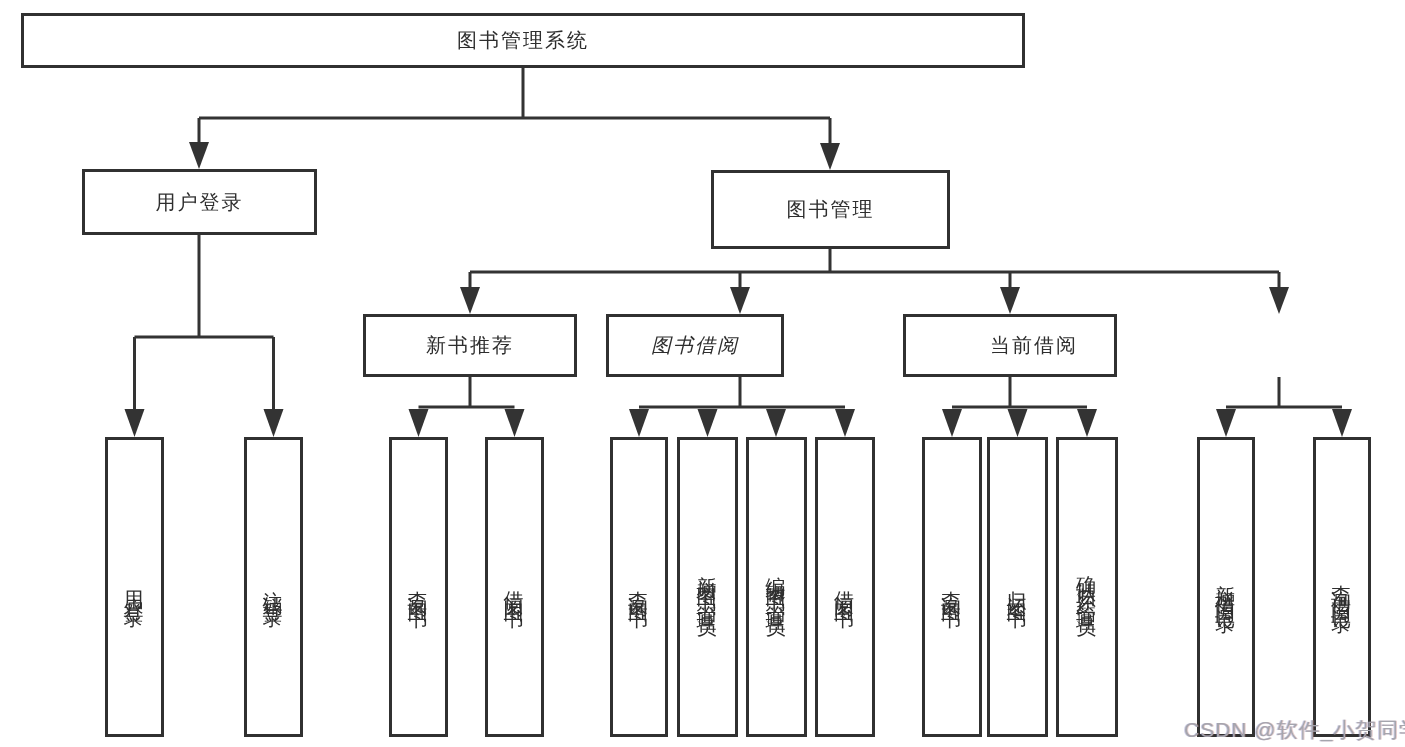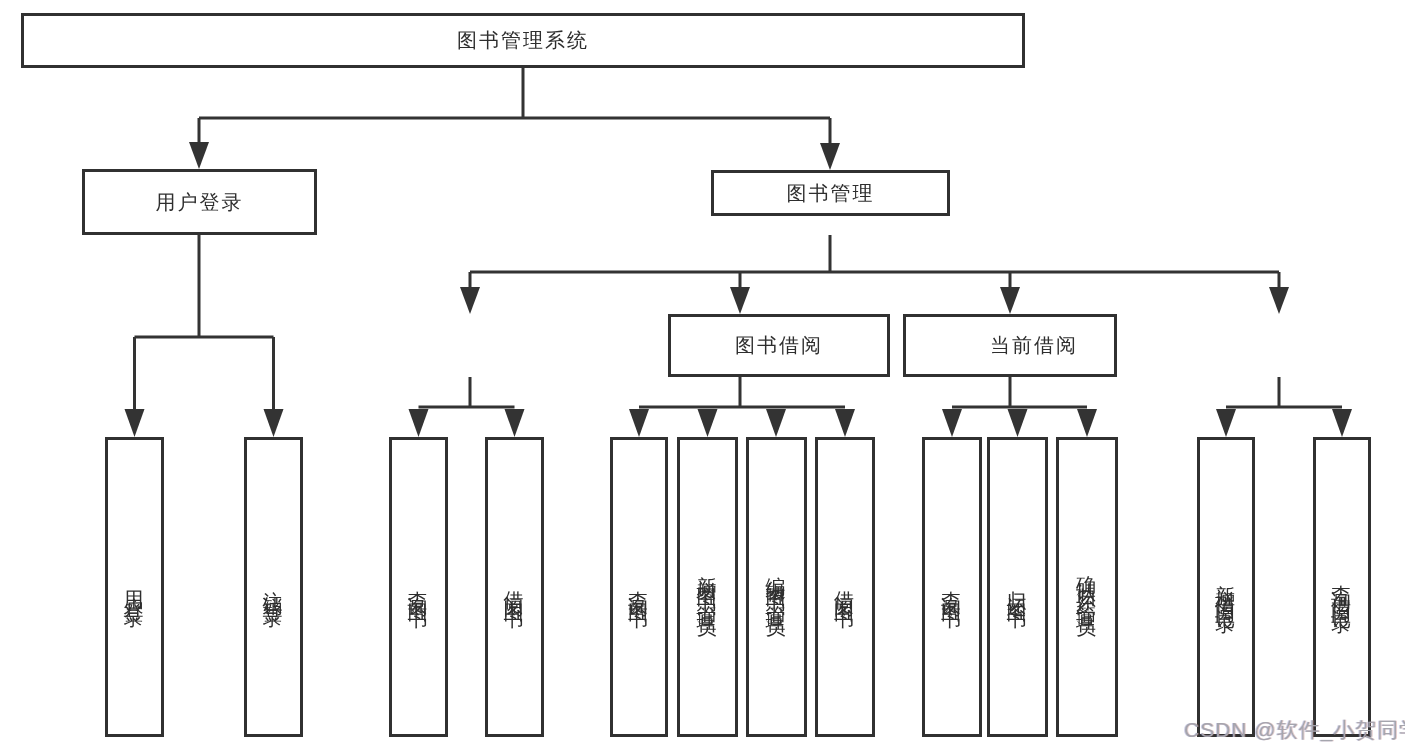--- a/index.html
+++ b/index.html
@@ -95,23 +95,24 @@
     <g>
       <path class="wire" d="M1279 377 L1279 407 M1226 407 L1342 407"></path>
       <polygon class="arrow" points="1216,409 1236,409 1226,437"></polygon>
       <polygon class="arrow" points="1332,409 1352,409 1342,437"></polygon>
     </g>
   </svg>
 
   <div class="node" style="left:21px; top:13px; width:1004px; height:55px;">图书管理系统</div>
 
   <div class="node" style="left:82px; top:169px; width:235px; height:66px;">用户登录</div>
-  <div class="node" style="left:711px; top:170px; width:239px; height:46px;">图书管理</div>
+  <div class="node" style="left:711px; top:170px; width:239px; height:79px;">图书管理</div>
 
-  <div class="node" style="left:668px; top:314px; width:222px; height:63px;">图书借阅</div>
+  <div class="node" style="left:363px; top:314px; width:214px; height:63px;">新书推荐</div>
+  <div class="node" style="left:606px; top:314px; width:178px; height:63px;font-style:italic;">图书借阅</div>
   <div class="node" style="left:903px; top:314px; width:214px; height:63px;padding-left:48px;">当前借阅</div>
 
   <div class="node leaf" style="left:105px; top:437px; width:59px; height:300px;">用户登录</div>
   <div class="node leaf" style="left:244px; top:437px; width:59px; height:300px;">注销登录</div>
 
   <div class="node leaf" style="left:389px; top:437px; width:59px; height:300px;">查询图书</div>
   <div class="node leaf" style="left:485px; top:437px; width:59px; height:300px;">借阅图书</div>
 
   <div class="node leaf" style="left:610px; top:437px; width:58px; height:300px;">查询图书</div>
   <div class="node leaf" style="left:677px; top:437px; width:61px; height:300px;">新增图书（管理员）</div>

